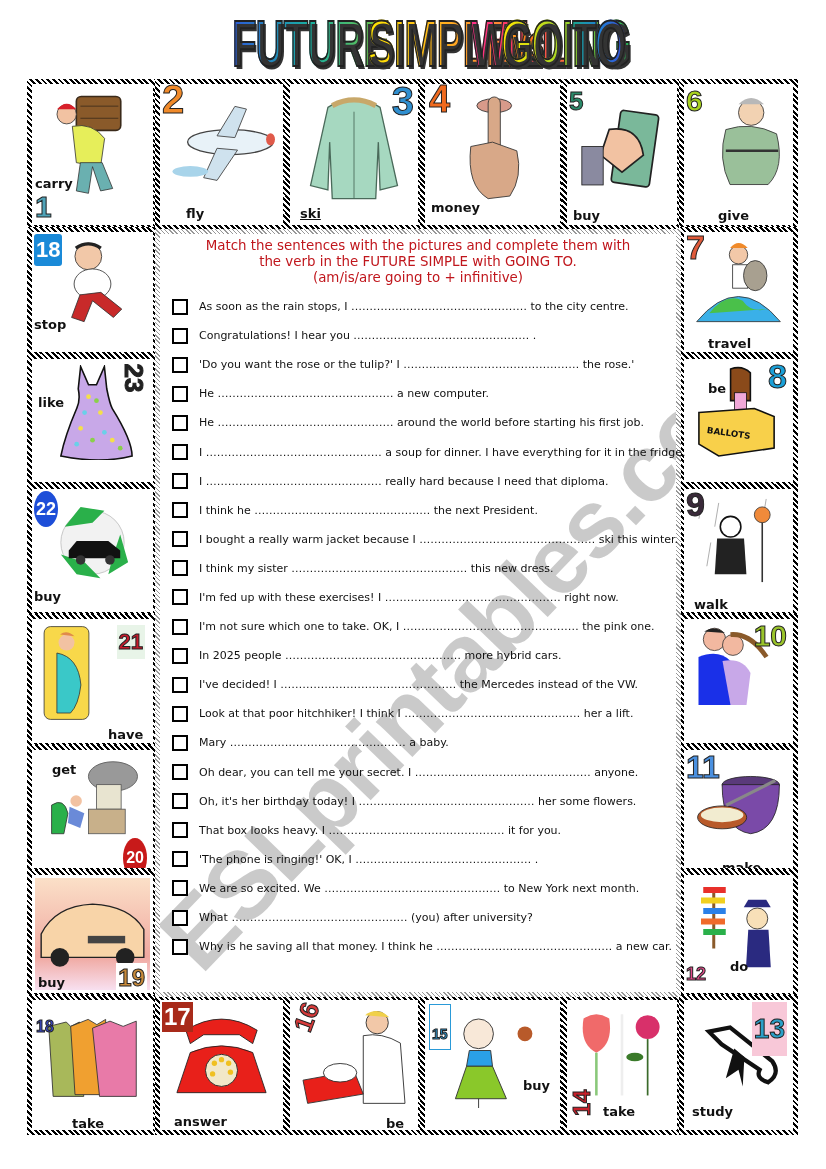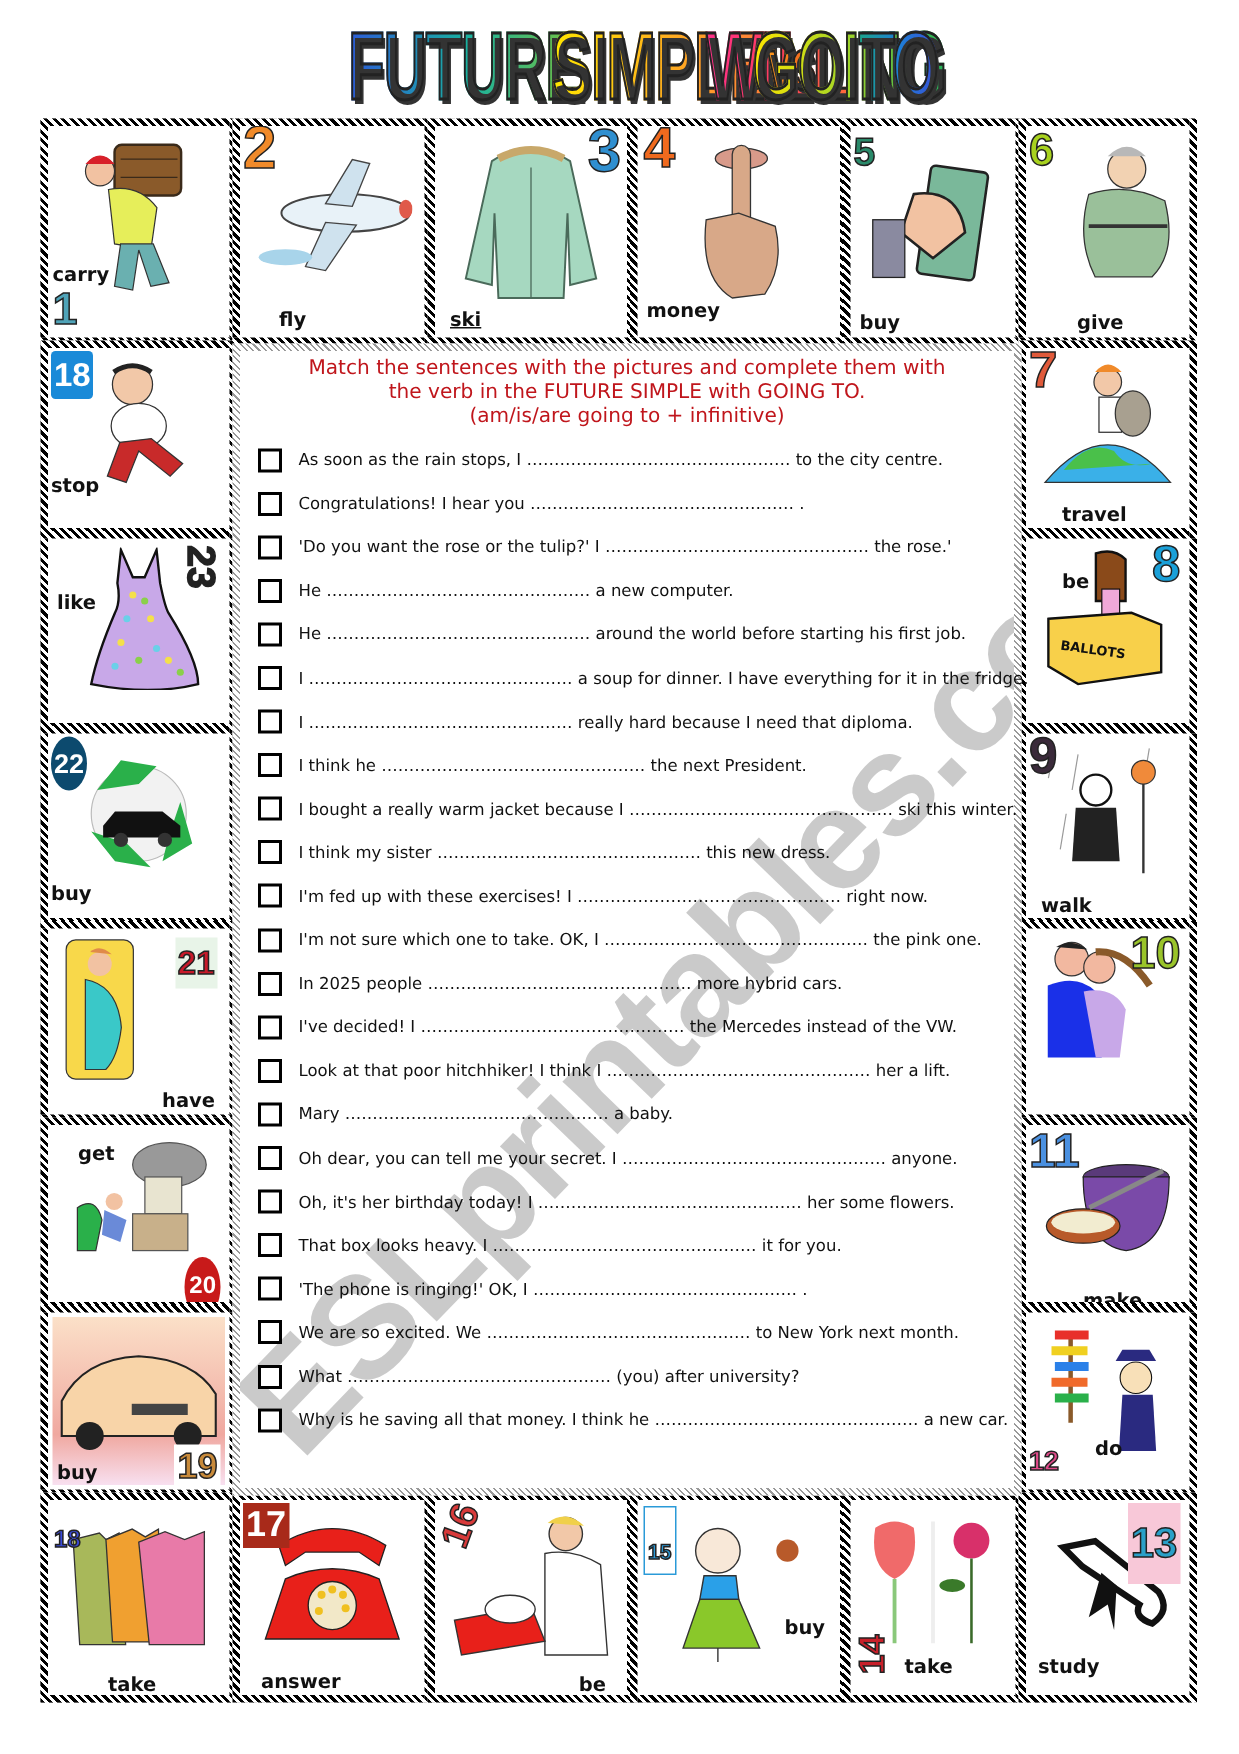--- a/index.html
+++ b/index.html
@@ -211,21 +211,21 @@
 <div class="cell" style="left:27px;top:484px;width:131px;height:133px;">
   <div class="art">
     <svg viewBox="0 0 120 120">
         <circle cx="60" cy="60" r="40" fill="#f2f2f2" stroke="#bbb"></circle>
         <path d="M25 40 L45 15 L75 20 L60 35 Z M95 50 L105 85 L80 100 L85 80 Z M20 75 L40 100 L70 105 L50 85 Z" fill="#2ab04a"></path>
         <path d="M30 70 L40 58 L80 58 L95 70 L95 80 L30 80 Z" fill="#111"></path>
         <circle cx="45" cy="82" r="6" fill="#333"></circle>
         <circle cx="82" cy="82" r="6" fill="#333"></circle>
       </svg>
   </div>
-  <span class="num" style="left:2px;top:2px;color:#fff;background:#0c4a6e;font-size:18px;border-radius:50%;padding:3px 2px;-webkit-text-stroke:0;">22</span>
+  <span class="num" style="left:2px;top:2px;color:#fff;background:#1d4ed8;font-size:18px;border-radius:50%;padding:3px 2px;-webkit-text-stroke:0;">22</span>
   <span class="verb" style="left:2px;top:100px;">buy</span>
 </div>
 
 <div class="cell" style="left:27px;top:614px;width:131px;height:134px;">
   <div class="art" style="right:60px;">
     <svg viewBox="0 0 60 120">
         <rect x="2" y="2" width="56" height="116" rx="8" fill="#f8d84a" stroke="#333"></rect>
         <circle cx="30" cy="22" r="10" fill="#f2c2a2"></circle>
         <path d="M22 12 Q30 5 40 14" fill="#e08a4a"></path>
         <path d="M18 35 Q45 40 48 75 Q45 100 35 110 L18 110 Z" fill="#3ac8c8" stroke="#333"></path>

